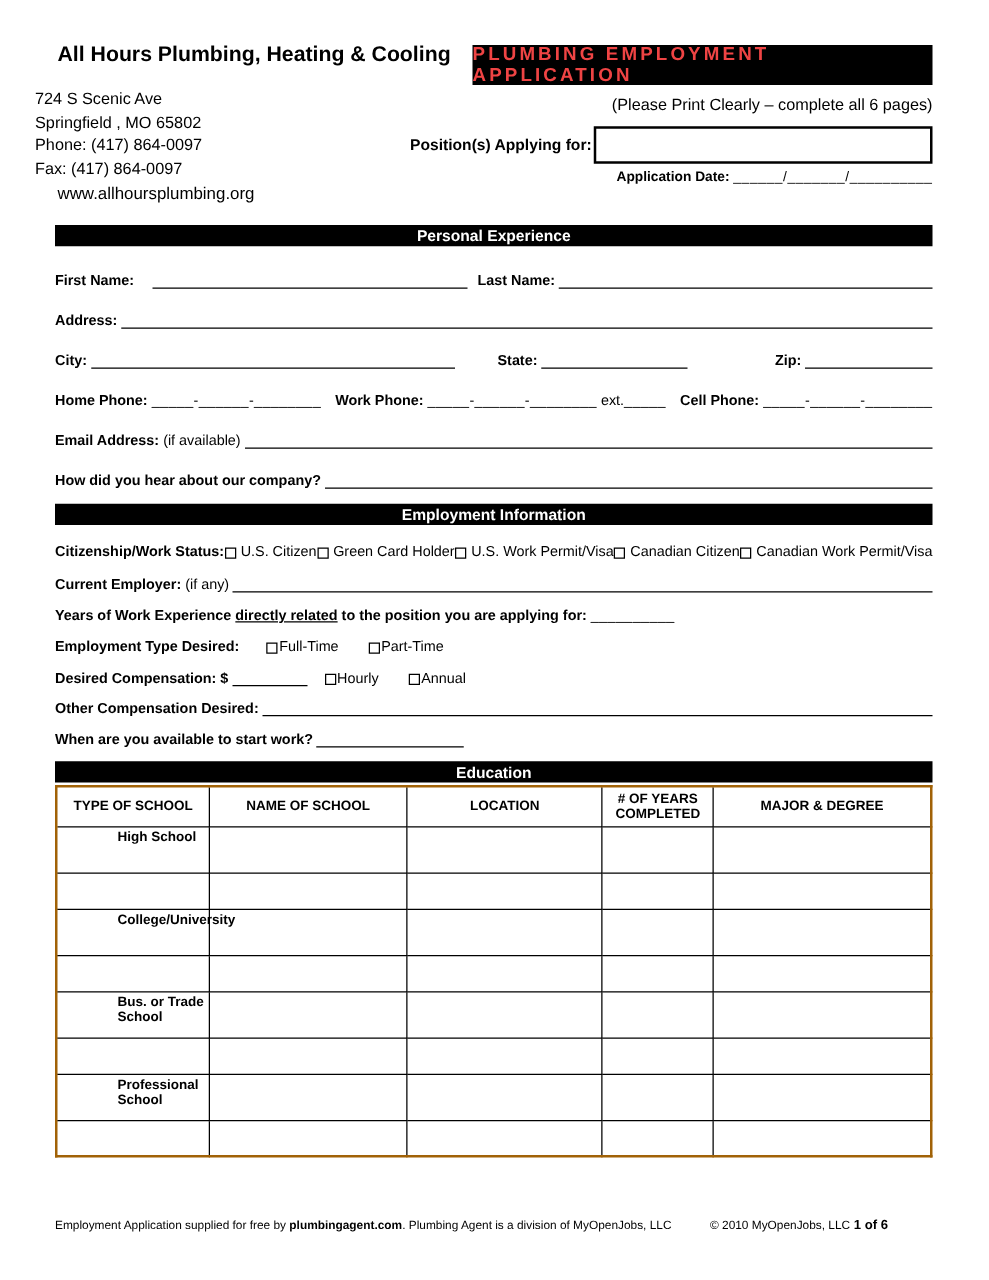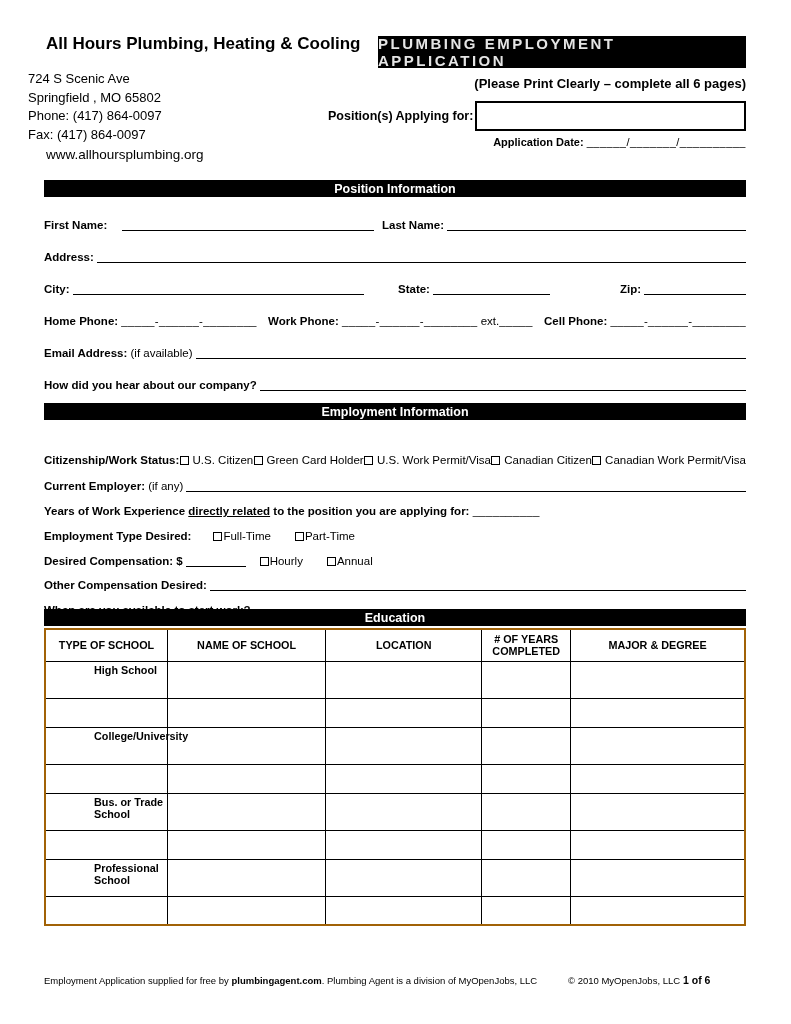--- a/index.html
+++ b/index.html
@@ -7,24 +7,24 @@
   .page {
     position:relative; width:791px; height:1024px; background:#fff;
     font-family:"Liberation Sans", sans-serif; color:#000; overflow:hidden;
   }
   
   .company-name { position:absolute; left:46px; top:34px; font-size:17px; font-weight:bold; }
   .company-address { position:absolute; left:28px; top:70px; font-size:13px; line-height:18.5px; }
   .company-website { position:absolute; left:46px; top:147px; font-size:13.5px; }
   .title-box {
     position:absolute; left:378px; right:45px; top:36px; height:32px;
-    background:#000; color:#e5e5e5; display:flex; align-items:center; justify-content:center;
+    background:#000; color:#ef4444; display:flex; align-items:center; justify-content:center;
     font-size:15px; font-weight:bold; letter-spacing:2.5px;
   }
-  .subtitle { position:absolute; right:45px; top:76px; font-size:13px; font-weight:bold;text-align:right; }
+  .subtitle { position:absolute; right:45px; top:76px; font-size:13px; font-weight:normal;text-align:right; }
   .position-row {
     position:absolute; left:328px; right:45px; top:100px; height:32px;
     display:flex; align-items:center;
   }
   .position-row .lbl { font-size:12.5px; font-weight:bold; white-space:nowrap; margin-right:2px; }
   .position-box { flex:1; height:30px; border:2px solid #000; background:#fff; }
   .app-date { position:absolute; right:45px; top:136px; font-size:11px; font-weight:bold; }
   .app-date .blank { font-weight:normal; letter-spacing:0.5px; }
   
   .banner {
@@ -50,21 +50,21 @@
   #personal-rows .frow:first-child { margin-top:7px; }
   .grp { display:flex; align-items:flex-end; }
   .grp-first { width:330px;gap:12px; }
   .grp-last { flex:1; margin-left:8px; }
   .grp-city { width:320px;text-align:center; }
   .grp-state { width:152px; margin-left:34px; }
   .grp-zip { flex:1; margin-left:70px; }
   .phone-row { justify-content:space-between; }
   
   #employment-rows .frow { margin-top:9px; }
-  #employment-rows .frow:first-child { margin-top:25px; }
+  #employment-rows .frow:first-child { margin-top:7px; }
   #employment-rows .frow.g10 { margin-top:10px; }
   #employment-rows .frow.g8 { margin-top:8px; }
   .citizen-row { justify-content:space-between; }
   .opt { display:flex; align-items:center; font-weight:normal; white-space:nowrap; }
   .cb { display:inline-block; width:9px; height:9px; border:1.6px solid #000; margin-right:4px; flex:none; background:#fff; }
   .cb-tight { margin-right:1px; }
   .ul { text-decoration:underline; }
   .ml22 { margin-left:22px; } .ml24 { margin-left:24px; }
   .ml14 { margin-left:14px; }
   .w60 { width:60px; } .w118 { width:118px; }
@@ -115,21 +115,21 @@
     <span class="lbl">Position(s) Applying for:</span>
     <div class="position-box"></div>
   </div>
 
   <div class="app-date">
     <span>Application Date:</span>
     <span class="blank">______/_______/__________</span>
   </div>
 
   <div class="banner" id="banner-personal">
-    <span>Position Information</span>
+    <span>Personal Experience</span>
   </div>
 
   <div class="rows" id="personal-rows">
     <div class="frow">
       <span class="grp grp-first">
         <span class="b">First Name:</span>
         <span class="fill"></span>
       </span>
       <span class="grp grp-last">
         <span class="b">Last Name:</span>

